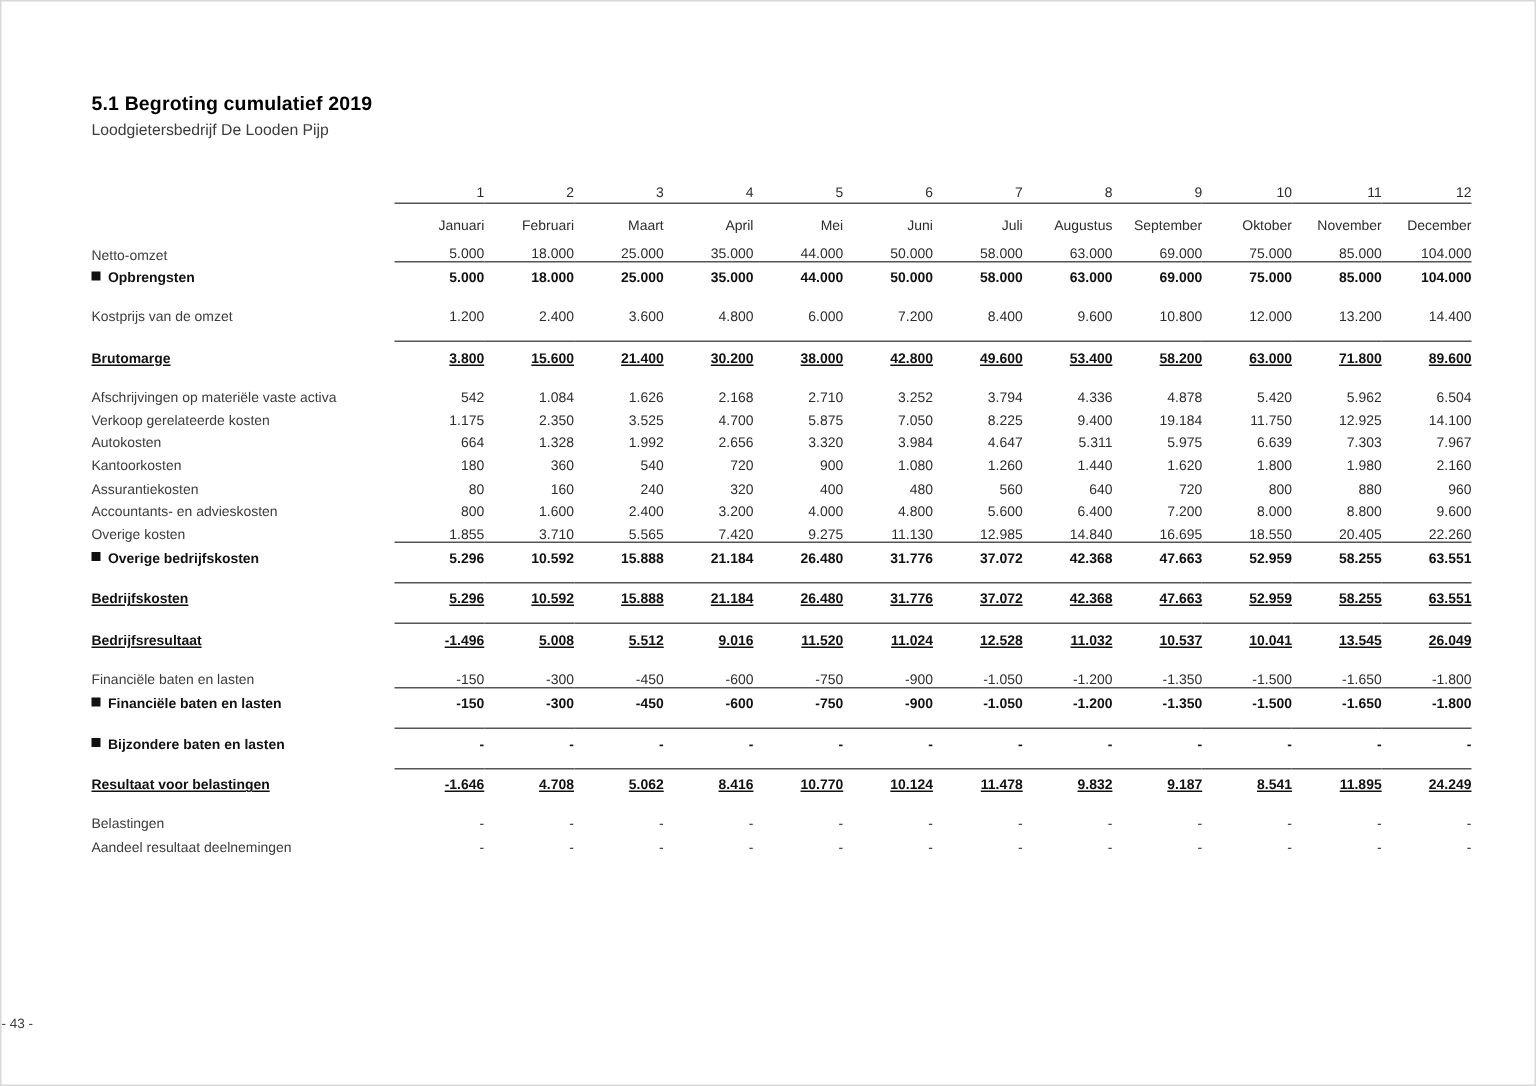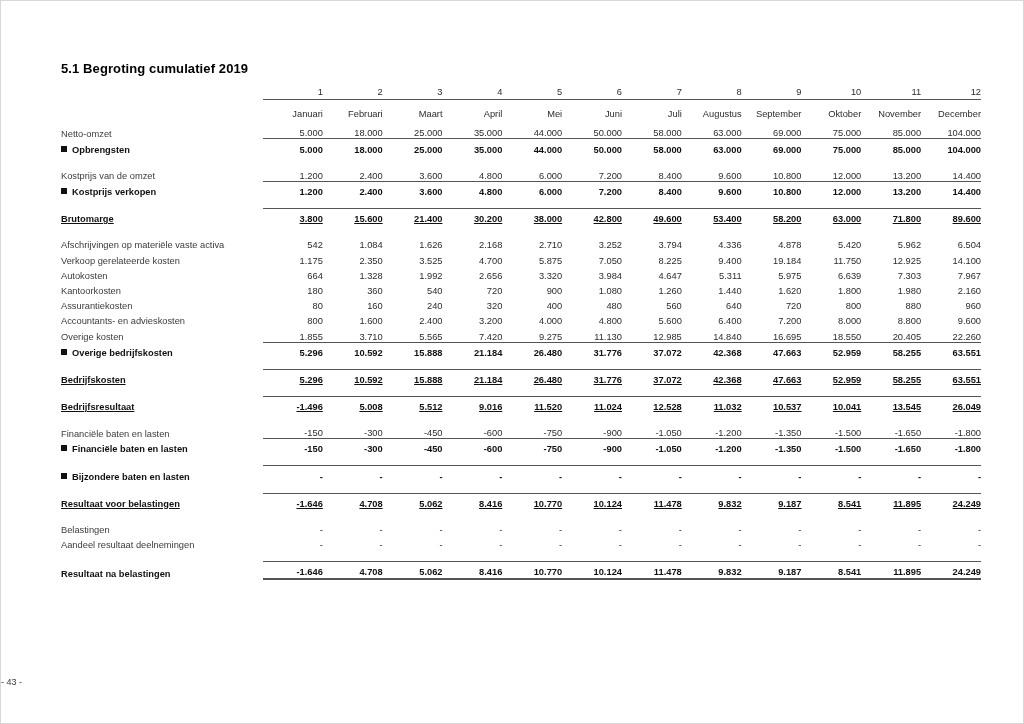--- a/index.html
+++ b/index.html
@@ -141,20 +141,21 @@
     color: #3a3a3a;
   }
 </style>
 </head>
 <body>
 
 <div class="page">
   <div class="content">
 
     <h1 class="doc-title">5.1 Begroting cumulatief 2019</h1>
+    <div class="doc-subtitle">Loodgietersbedrijf De Looden Pijp</div>
 
     <table class="budget">
       <colgroup>
         <col class="lbl">
         <col class="num">
           <col class="num">
           <col class="num">
           <col class="num">
         <col class="num">
           <col class="num">
@@ -239,35 +240,20 @@
             <td class="cell-num">4.800</td>
             <td class="cell-num">6.000</td>
             <td class="cell-num">7.200</td>
             <td class="cell-num">8.400</td>
             <td class="cell-num">9.600</td>
             <td class="cell-num">10.800</td>
             <td class="cell-num">12.000</td>
             <td class="cell-num">13.200</td>
             <td class="cell-num">14.400</td>
           </tr>
-          <tr class="row total">
-            <td class="cell-label"><span class="bullet"></span><span>Kostprijs verkopen</span></td>
-            <td class="cell-num">1.200</td>
-            <td class="cell-num">2.400</td>
-            <td class="cell-num">3.600</td>
-            <td class="cell-num">4.800</td>
-            <td class="cell-num">6.000</td>
-            <td class="cell-num">7.200</td>
-            <td class="cell-num">8.400</td>
-            <td class="cell-num">9.600</td>
-            <td class="cell-num">10.800</td>
-            <td class="cell-num">12.000</td>
-            <td class="cell-num">13.200</td>
-            <td class="cell-num">14.400</td>
-          </tr>
           <tr class="spacer">
             <td colspan="13"></td>
           </tr>
           <tr class="row grand">
             <td class="cell-label"><span>Brutomarge</span></td>
             <td class="cell-num">3.800</td>
             <td class="cell-num">15.600</td>
             <td class="cell-num">21.400</td>
             <td class="cell-num">30.200</td>
             <td class="cell-num">38.000</td>
@@ -536,34 +522,19 @@
             <td class="cell-num dash">-</td>
             <td class="cell-num dash">-</td>
             <td class="cell-num dash">-</td>
             <td class="cell-num dash">-</td>
             <td class="cell-num dash">-</td>
             <td class="cell-num dash">-</td>
           </tr>
           <tr class="spacer">
             <td colspan="13"></td>
           </tr>
-          <tr class="row final">
-            <td class="cell-label"><span>Resultaat na belastingen</span></td>
-            <td class="cell-num neg">-1.646</td>
-            <td class="cell-num">4.708</td>
-            <td class="cell-num">5.062</td>
-            <td class="cell-num">8.416</td>
-            <td class="cell-num">10.770</td>
-            <td class="cell-num">10.124</td>
-            <td class="cell-num">11.478</td>
-            <td class="cell-num">9.832</td>
-            <td class="cell-num">9.187</td>
-            <td class="cell-num">8.541</td>
-            <td class="cell-num">11.895</td>
-            <td class="cell-num">24.249</td>
-          </tr>
         </tbody>
     </table>
 
   </div>
 
   <div class="page-footer">- 43 -</div>
 </div>
 
 </body></html>

